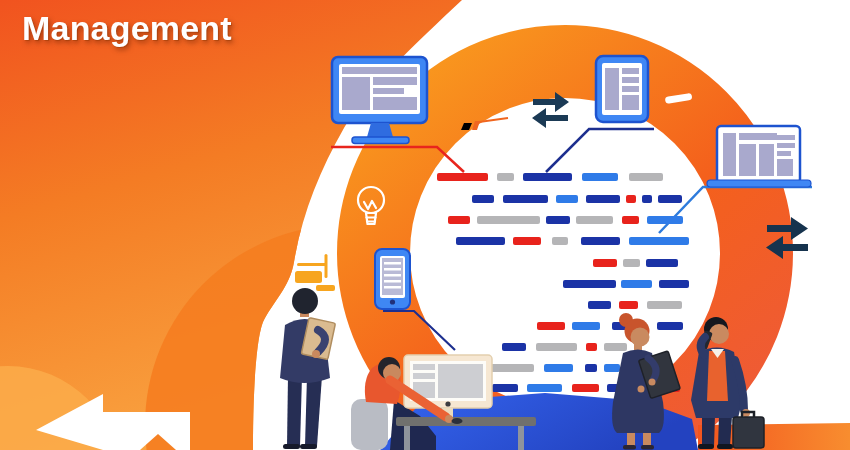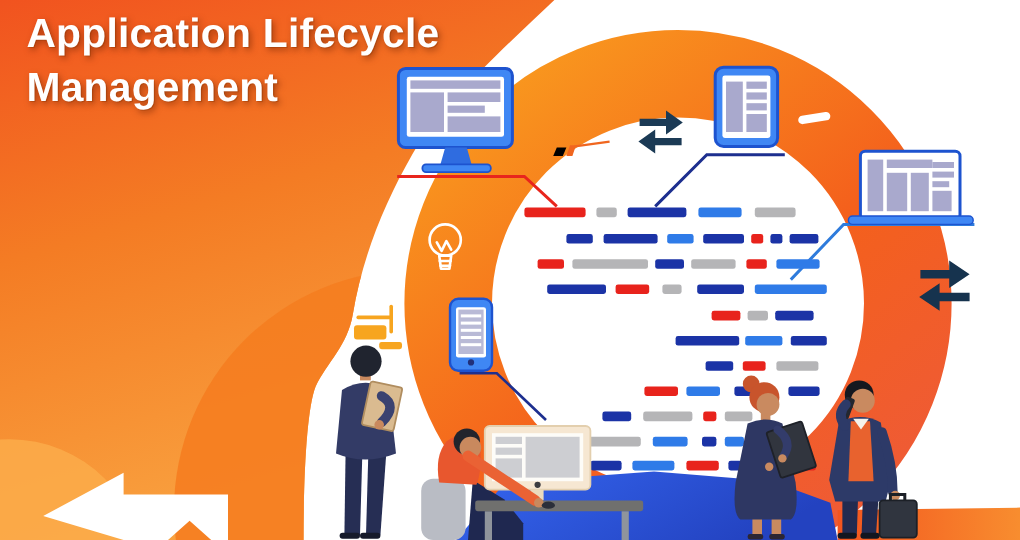--- a/index.html
+++ b/index.html
@@ -281,16 +281,15 @@
       <path d="M735,360 Q744,386 744,410" fill="none" stroke="#2d3a68" stroke-width="8" stroke-linecap="round"></path>
       <circle cx="746" cy="413" r="4" fill="#c98a60"></circle>
       <g>
         <path d="M742,417 v-5 h12 v5" fill="none" stroke="#1c2027" stroke-width="2.5"></path>
         <rect x="733" y="417" width="31" height="31" rx="3" fill="#30353f" stroke="#1c2027" stroke-width="1.5"></rect>
       </g>
     </g>
   </svg>
 
   <div class="title">
-    <div>Application Lifecycle</div>
     <div>Management</div>
   </div>
 </div>
 
 </body></html>

